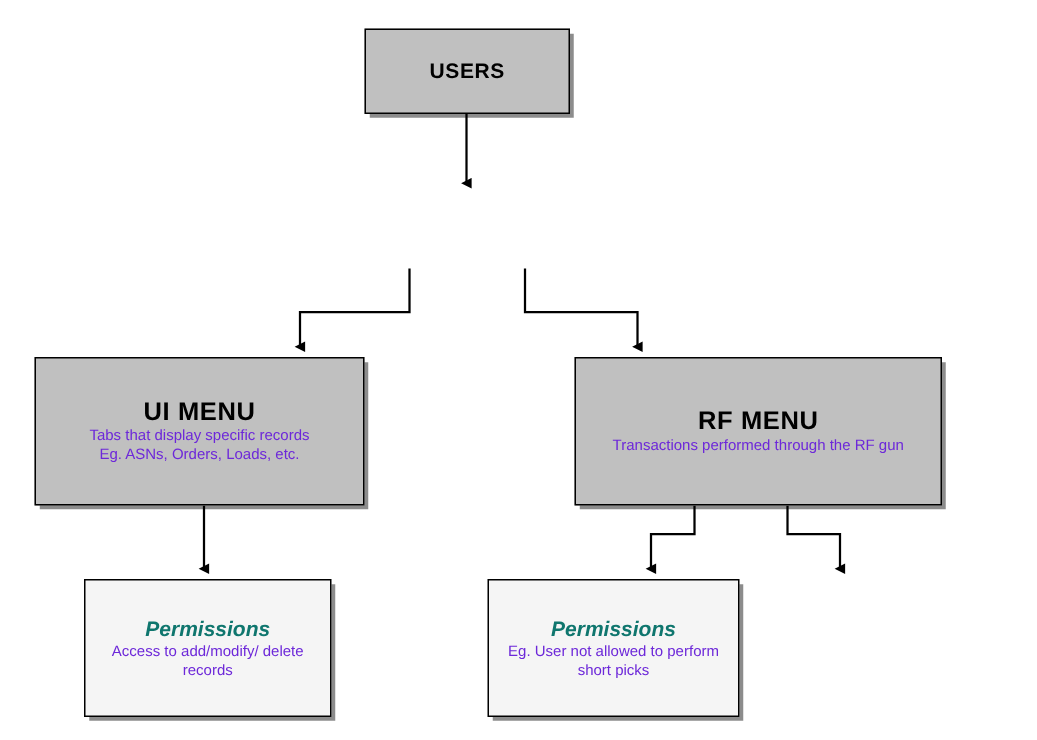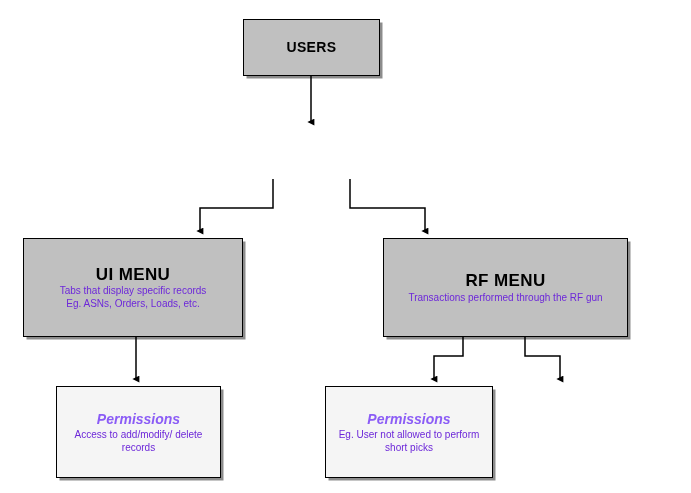--- a/index.html
+++ b/index.html
@@ -30,21 +30,21 @@
     font-weight:bold;
     font-size:17px;
     color:#000;
     letter-spacing:0.4px;
     line-height:1.25;
   }
   .title-italic{
     font-weight:bold;
     font-style:italic;
     font-size:14px;
-    color:#8b5cf6;
+    color:#0f766e;
     line-height:1.3;
     margin-bottom:1px;
   }
   .desc{
     font-size:10px;
     color:#6d28d9;
     line-height:1.28;
     padding:0 4px;
     white-space:pre-line;
   }

